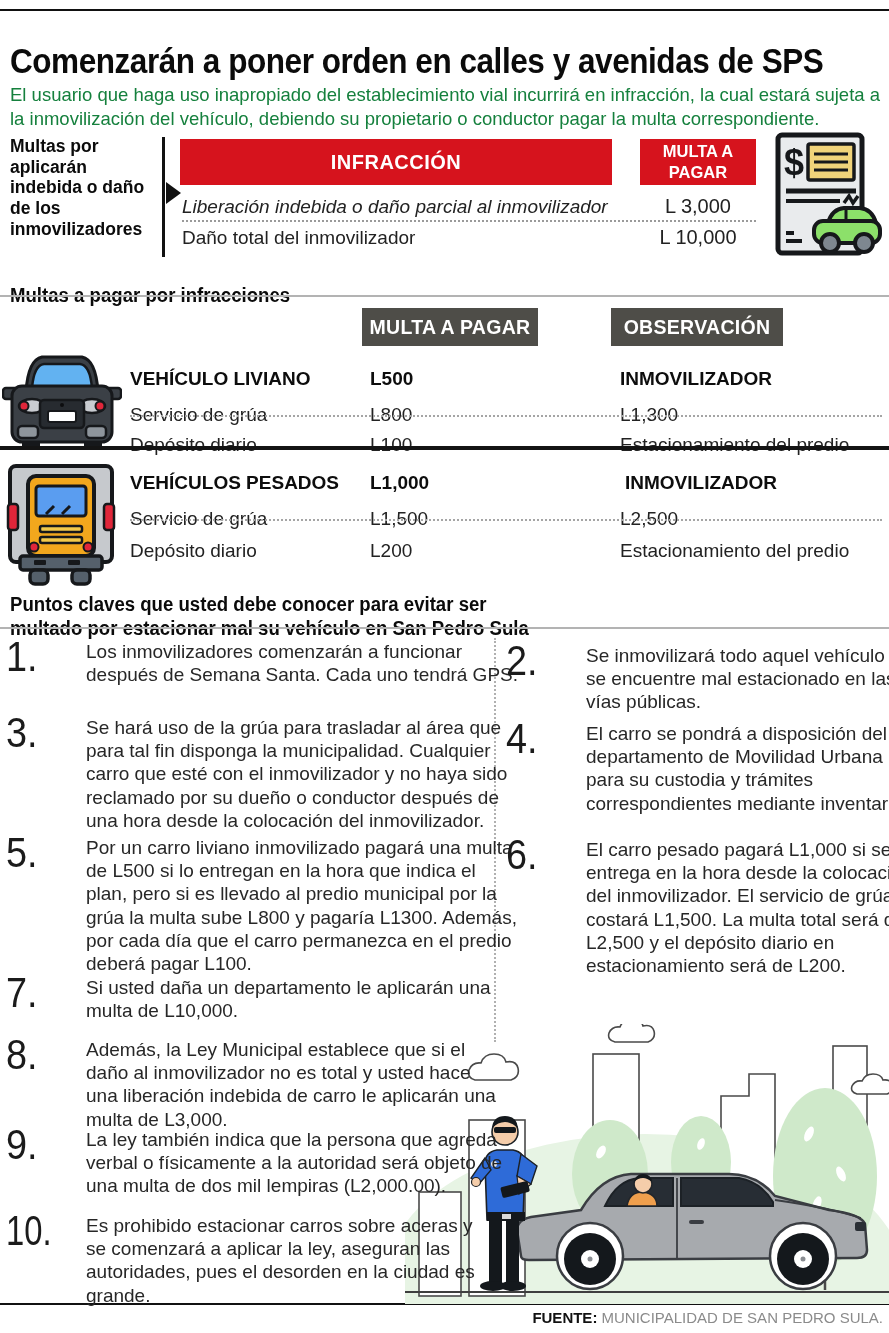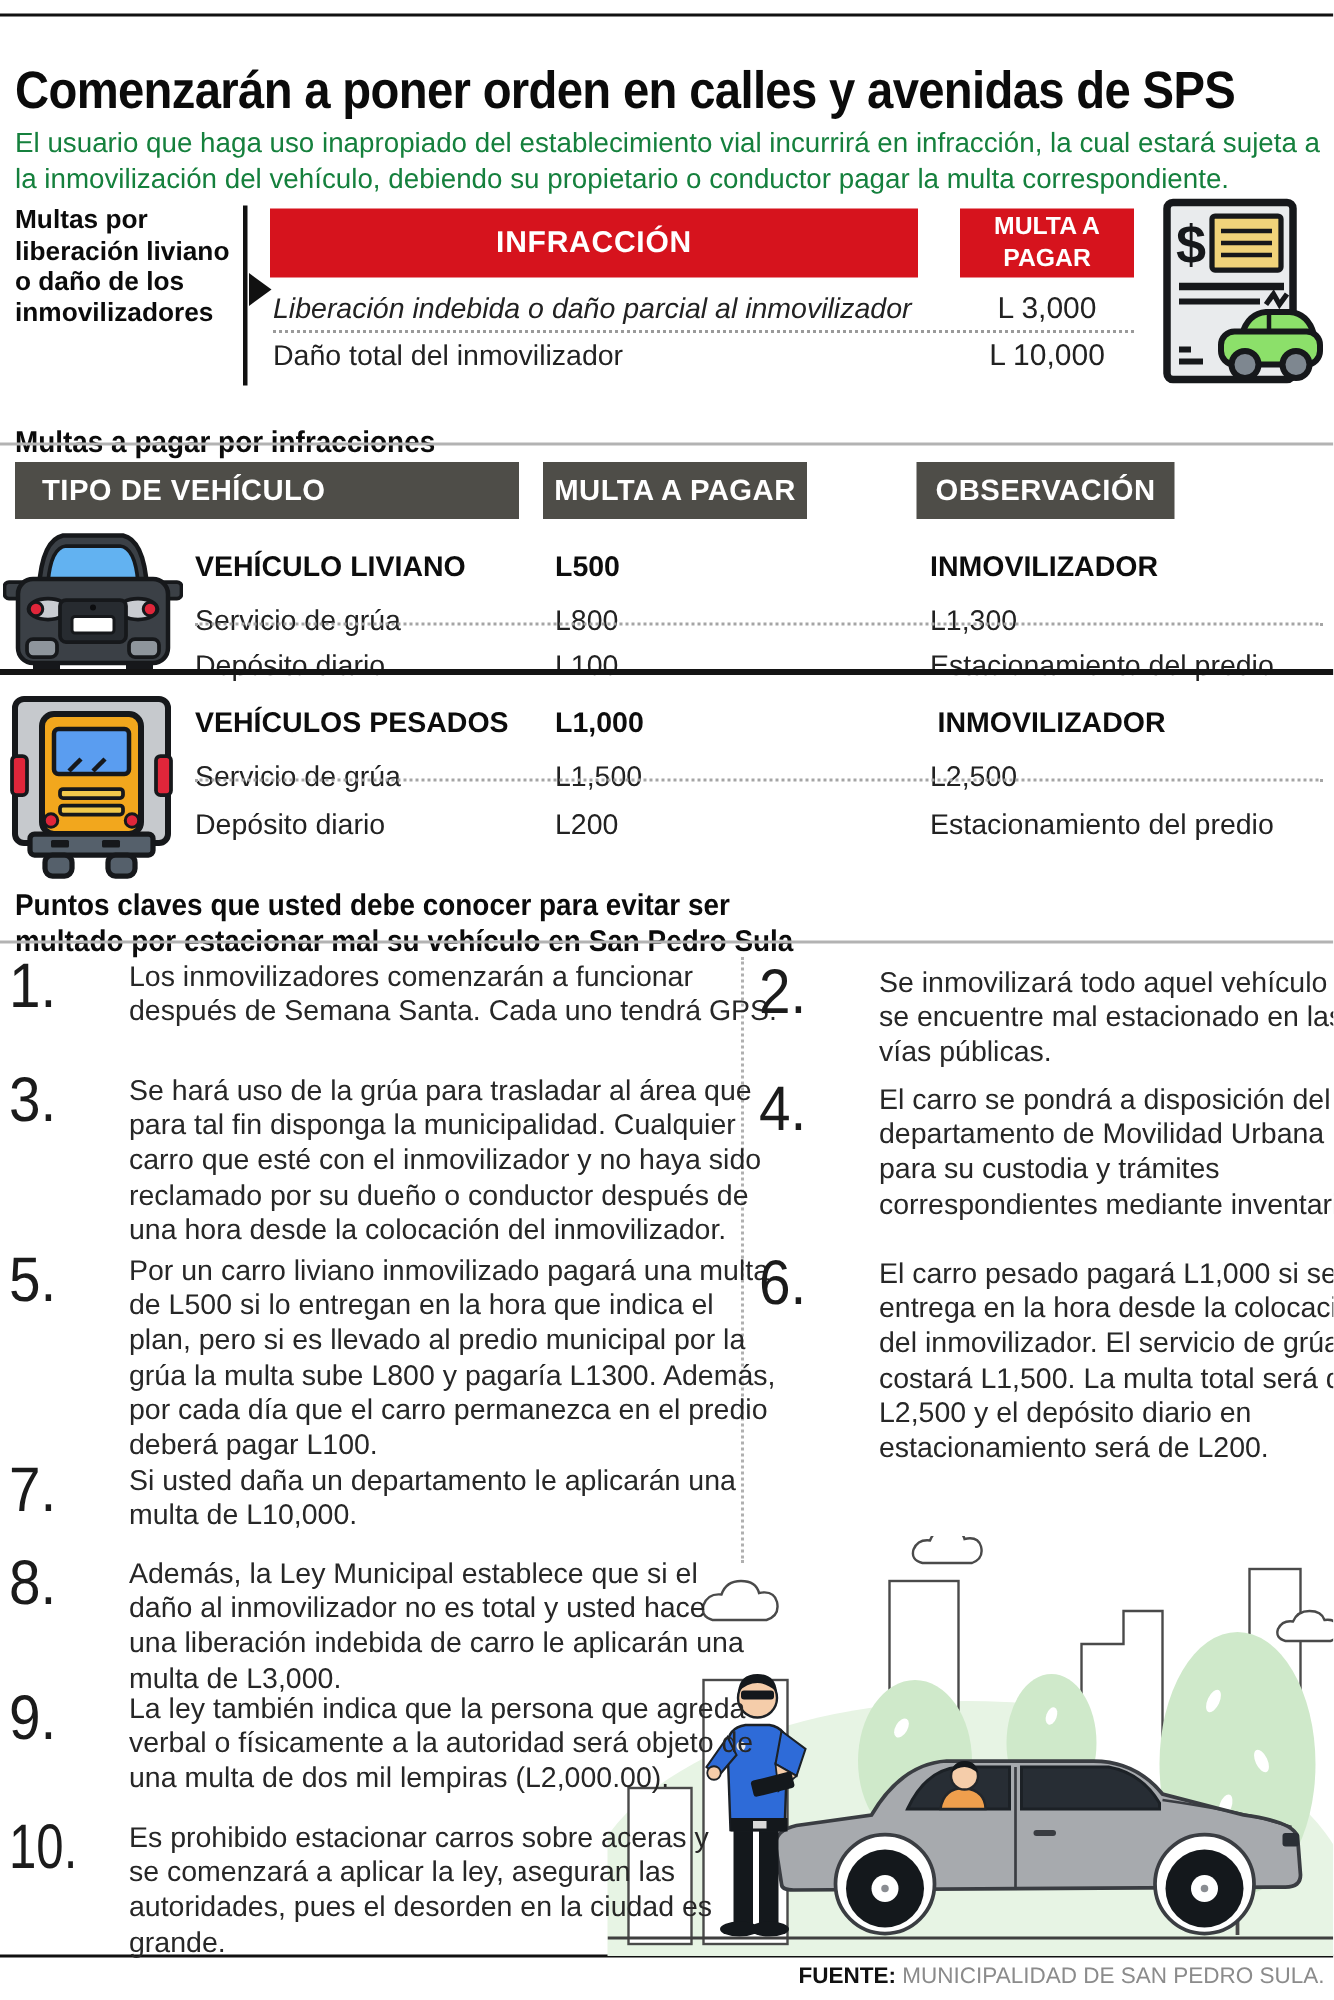--- a/index.html
+++ b/index.html
@@ -64,21 +64,21 @@
 </head>
 <body>
 
 <div id="canvas">
 
   <div class="abs line" style="left:0;top:9px;width:889px;height:2px;"></div>
 
   <h1 class="abs title condensed">Comenzarán a poner orden en calles y avenidas de SPS</h1>
   <p class="abs intro">El usuario que haga uso inapropiado del establecimiento vial incurrirá en infracción, la cual estará sujeta a la inmovilización del vehículo, debiendo su propietario o conductor pagar la multa correspondiente.</p>
 
-  <div class="abs side-label">Multas por liberación liviano o daño de los inmovilizadores</div>
+  <div class="abs side-label">Multas por aplicarán indebida o daño de los inmovilizadores</div>
   <div class="abs vline"></div>
   <div class="abs arrow-right"></div>
 
   <div class="abs redbox redbox1">INFRACCIÓN</div>
   <div class="abs redbox redbox2">MULTA A PAGAR</div>
 
   <div class="abs lib-inf" style="top:196px;font-style:italic;">Liberación indebida o daño parcial al inmovilizador</div>
   <div class="abs lib-fine" style="top:195px;">L 3,000</div>
   <div class="abs lib-dot"></div>
   <div class="abs lib-inf" style="top:227px;">Daño total del inmovilizador</div>
@@ -99,21 +99,20 @@
     <path d="M70,92 q4,-14 16,-15 l16,0 q12,1 16,15 Z" fill="#8ce06a" stroke="#16181b" stroke-width="4"></path>
     <rect x="56" y="90" width="66" height="22" rx="9" fill="#8ce06a" stroke="#16181b" stroke-width="4"></rect>
     <line x1="88" y1="78" x2="88" y2="90" stroke="#16181b" stroke-width="3"></line>
     <circle cx="72" cy="112" r="9" fill="#7e8790" stroke="#16181b" stroke-width="4"></circle>
     <circle cx="106" cy="112" r="9" fill="#7e8790" stroke="#16181b" stroke-width="4"></circle>
   </svg>
 
   <h2 class="abs sec2-title condensed93">Multas a pagar por infracciones</h2>
   <div class="abs grayline" style="left:0;top:295px;width:889px;height:2px;"></div>
 
-  <div class="abs thead th1">TIPO DE VEHÍCULO</div>
   <div class="abs thead th2">MULTA A PAGAR</div>
   <div class="abs thead th3">OBSERVACIÓN</div>
 
   <svg class="abs" style="left:2px;top:348px;" width="120" height="102" viewBox="0 0 120 102">
     <rect x="1" y="40" width="15" height="11" rx="3" fill="#3b4046" stroke="#16181b" stroke-width="2.5"></rect>
     <rect x="104" y="40" width="15" height="11" rx="3" fill="#3b4046" stroke="#16181b" stroke-width="2.5"></rect>
     <path d="M24,44 Q26,12 40,9 L80,9 Q94,12 96,44 Z" fill="#3b4046" stroke="#16181b" stroke-width="3"></path>
     <path d="M30,40 Q32,17 42,16 L78,16 Q88,17 90,40 Z" fill="#62b2f1" stroke="#16181b" stroke-width="2.5"></path>
     <rect x="10" y="38" width="100" height="56" rx="10" fill="#3b4046" stroke="#16181b" stroke-width="3"></rect>
     <ellipse cx="30" cy="58" rx="13" ry="7" fill="#c9ccd1" stroke="#16181b" stroke-width="2.5"></ellipse>

